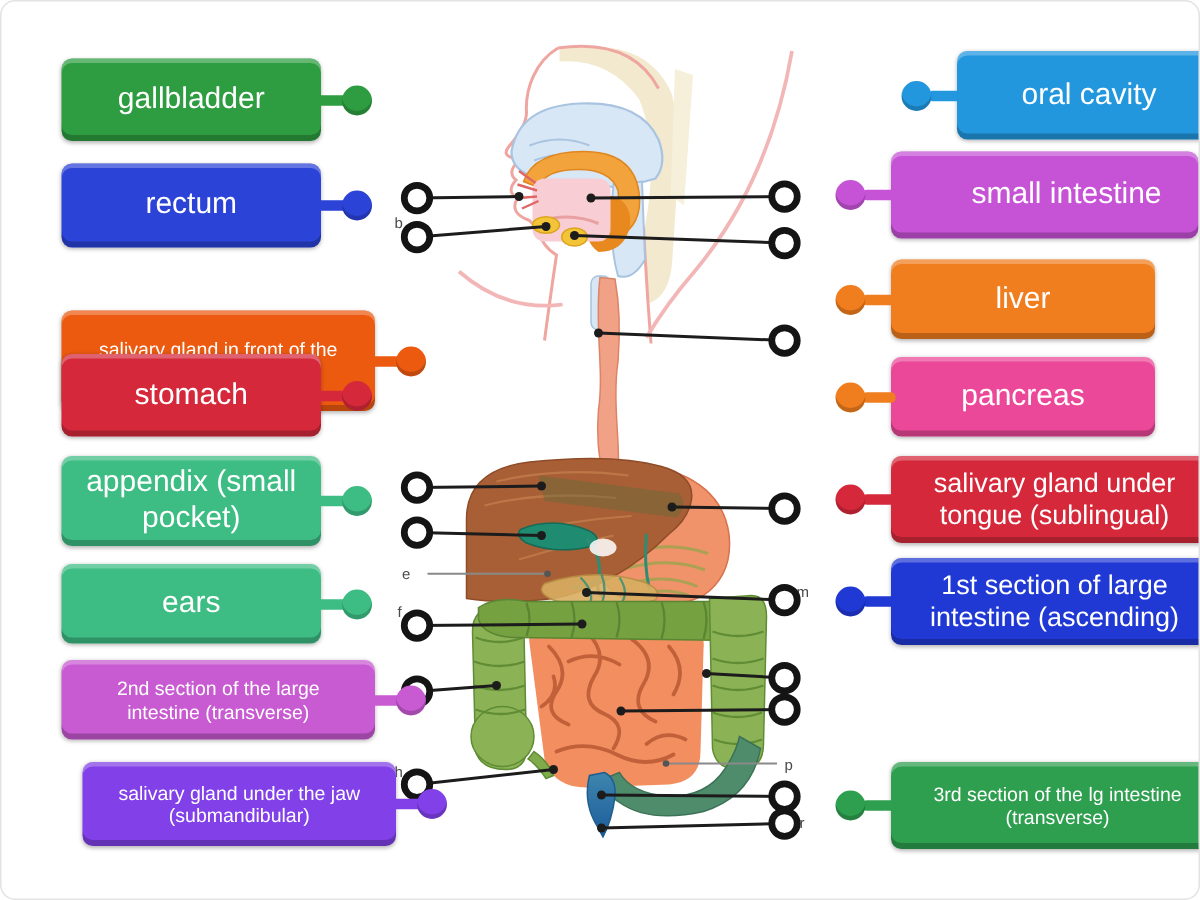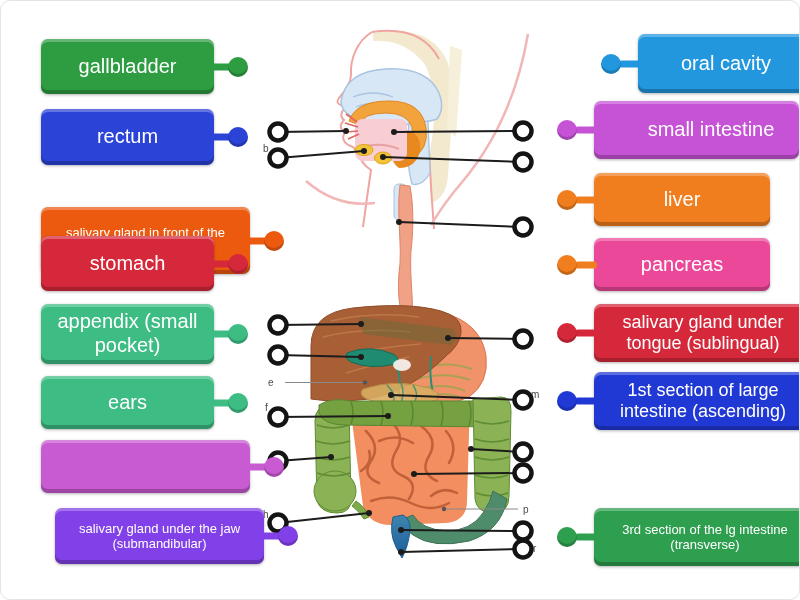--- a/index.html
+++ b/index.html
@@ -210,20 +210,21 @@
       </span>
   </div>
   <div class="chip big" style="left: 40px; top: 375px; width: 167px; height: 53px; background: rgb(61, 188, 132);">
     <span class="txt">ears</span>
     <span class="connector conn-left">
         <span class="conn-bar" style="background: rgb(61, 188, 132);"></span>
         <span class="conn-dot" style="background: rgb(61, 188, 132);"></span>
       </span>
   </div>
   <div class="chip small" style="left: 40px; top: 439px; width: 167px; height: 53px; background: rgb(200, 90, 210);">
+    <span class="txt">2nd section of the large intestine (transverse)</span>
     <span class="connector conn-left">
         <span class="conn-bar" style="background: rgb(200, 90, 210);"></span>
         <span class="conn-dot" style="background: rgb(200, 90, 210);"></span>
       </span>
   </div>
   <div class="chip small" style="left: 54px; top: 507px; width: 167px; height: 56px; background: rgb(129, 64, 232);">
     <span class="txt">salivary gland under the jaw (submandibular)</span>
     <span class="connector conn-left">
         <span class="conn-bar" style="background: rgb(129, 64, 232);"></span>
         <span class="conn-dot" style="background: rgb(129, 64, 232);"></span>

